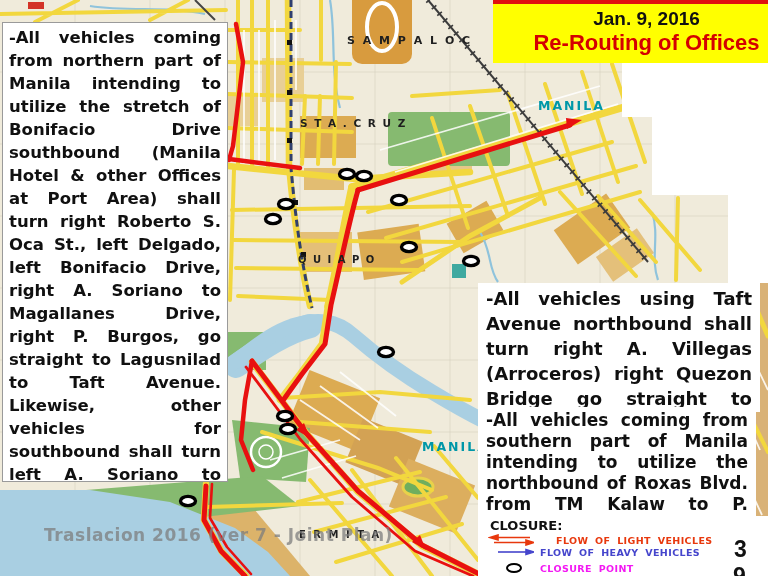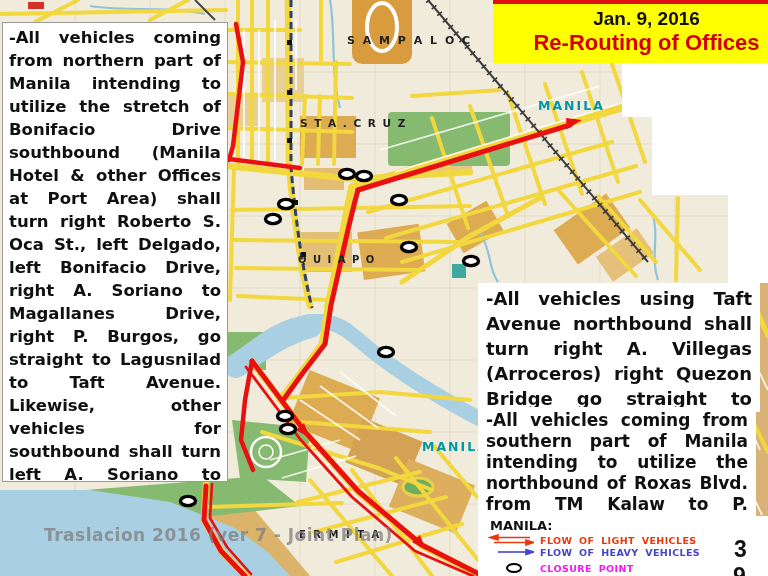--- a/index.html
+++ b/index.html
@@ -191,23 +191,23 @@
 
   <div id="right-panel-1" class="overlay">
     <span>-All vehicles using Taft Avenue northbound shall turn right A. Villegas (Arroceros) right Quezon Bridge go straight to point of</span>
   </div>
 
   <div id="right-panel-2" class="overlay">
     <span>-All vehicles coming from southern part of Manila intending to utilize the northbound of Roxas Blvd. from TM Kalaw to P. Burgos shall turn right TM</span>
   </div>
 
   <div id="legend-box" class="overlay">
-    <div id="legend-title">MANILA:</div>
-
-    <div class="legend-row" style="top:18px;">
+    <div id="legend-title">CLOSURE:</div>
+
+    <div class="legend-row" style="top:18px;gap:16px;">
       <svg class="legend-icon" viewBox="0 0 46 12">
         <g stroke="#e8380d" stroke-width="1.6" fill="#e8380d">
           <line x1="8" y1="3.5" x2="42" y2="3.5"></line>
             <polygon points="2,3.5 10,1 10,6"></polygon>
           <line x1="6" y1="8.5" x2="40" y2="8.5"></line>
             <polygon points="46,8.5 38,6 38,11"></polygon>
         </g>
       </svg>
       <span class="lbl" style="color:#e8380d;">FLOW OF LIGHT VEHICLES</span>
     </div>

